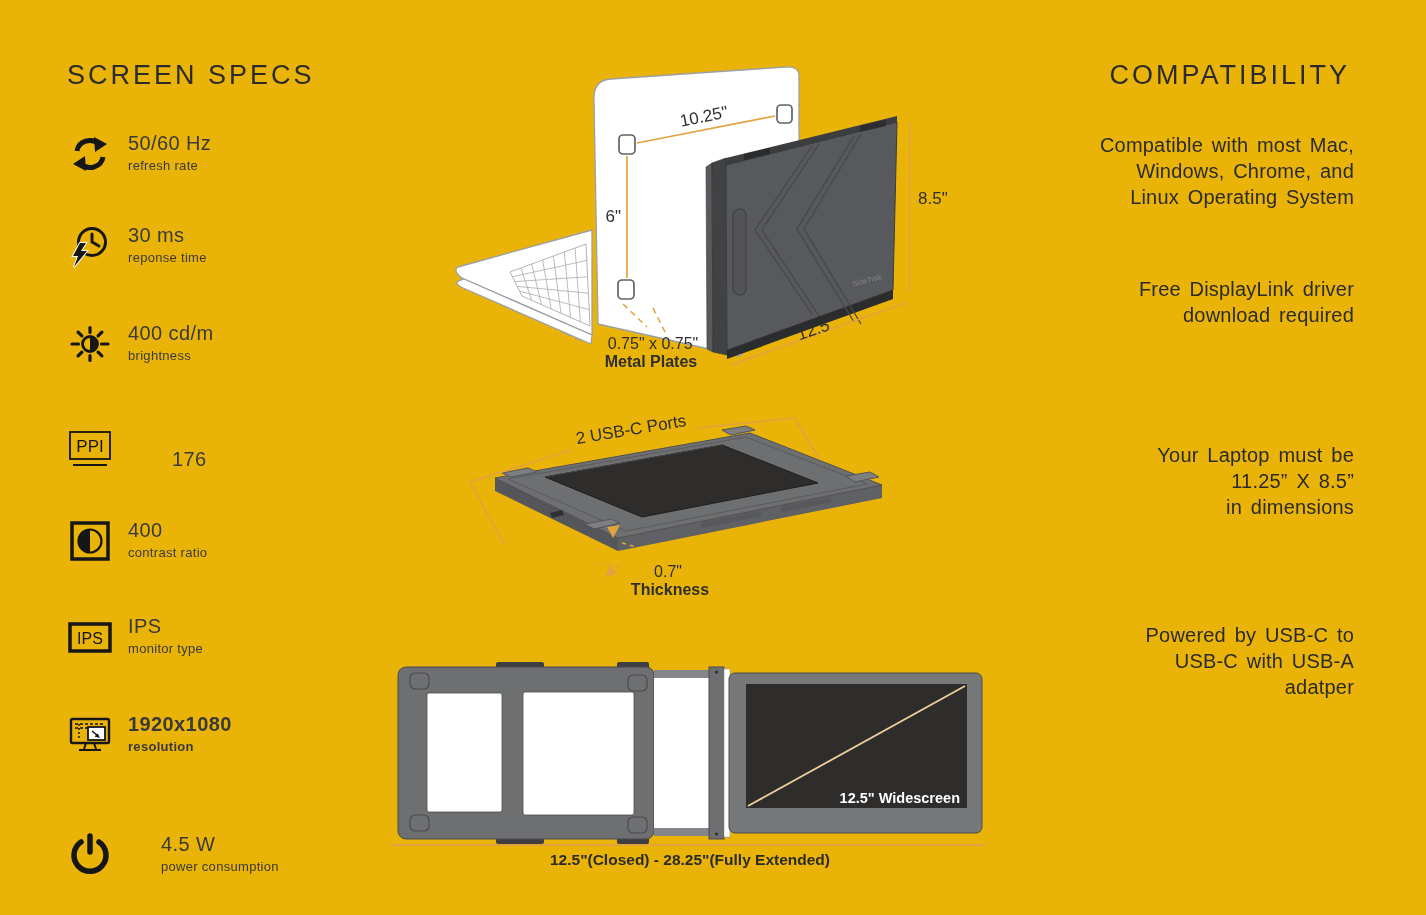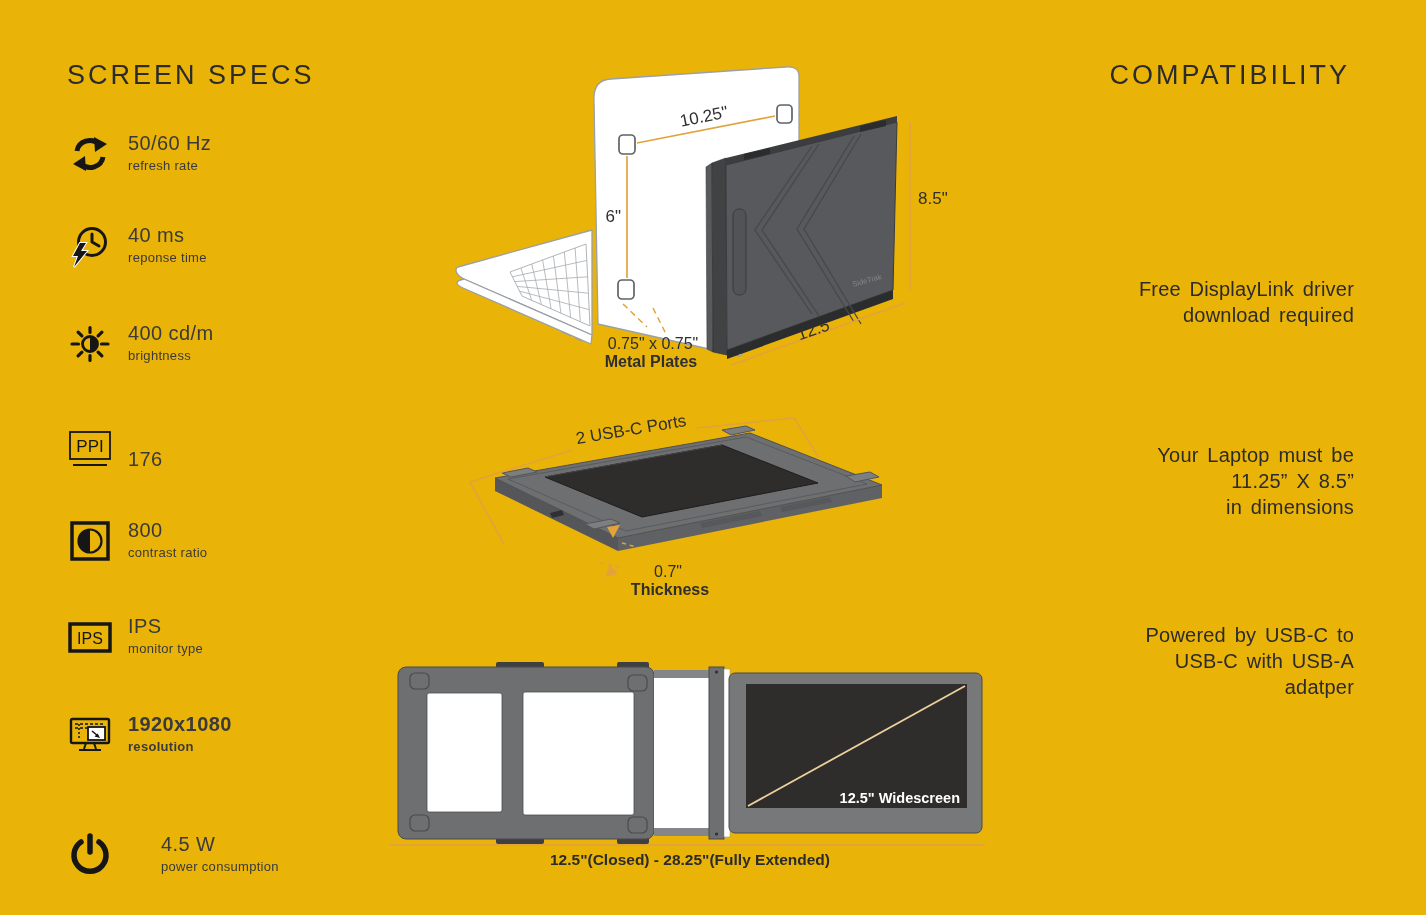--- a/index.html
+++ b/index.html
@@ -46,21 +46,21 @@
 
   <div class="spec-row" style="top:223px;">
     <div class="spec-icon">
       <svg width="46" height="46" viewBox="0 0 46 46">
         <circle cx="25" cy="19" r="13.5" stroke="#161616" stroke-width="3" fill="none"></circle>
         <path d="M 25,11 L 25,19 L 32,23" stroke="#161616" stroke-width="3" fill="none" stroke-linecap="round" stroke-linejoin="round"></path>
         <polygon points="13,20 6,33 11,33 7,44 20,28 14,28 19,20" fill="#161616" stroke="#ffffff" stroke-width="2" paint-order="stroke"></polygon>
       </svg>
     </div>
     <div class="spec-text">
-      <div class="spec-value">40 ms</div>
+      <div class="spec-value">30 ms</div>
       <div class="spec-label">reponse time</div>
     </div>
   </div>
 
   <div class="spec-row" style="top:321px;">
     <div class="spec-icon">
       <svg width="46" height="46" viewBox="0 0 46 46">
         <circle cx="23" cy="23" r="7.5" stroke="#161616" stroke-width="2.8" fill="none"></circle>
         <path d="M 23,15.5 A 7.5,7.5 0 0 1 23,30.5 Z" fill="#161616"></path>
         <g stroke="#161616" stroke-width="3.2" stroke-linecap="round">
@@ -74,21 +74,21 @@
             <line x1="14.9" y1="31.1" x2="11.1" y2="34.9"></line>
         </g>
       </svg>
     </div>
     <div class="spec-text">
       <div class="spec-value">400 cd/m</div>
       <div class="spec-label">brightness</div>
     </div>
   </div>
 
-  <div class="spec-row" style="top:425px;">
+  <div class="spec-row" style="top:425px;gap:44px;">
     <div class="spec-icon">
       <svg width="46" height="46" viewBox="0 0 46 46">
         <rect x="3" y="7" width="40" height="27" stroke="#161616" stroke-width="1.8" fill="none"></rect>
         <text x="23" y="27" text-anchor="middle" font-size="17" fill="#161616" font-family="Liberation Sans,sans-serif">PPI</text>
         <line x1="6" y1="40" x2="40" y2="40" stroke="#161616" stroke-width="2"></line>
       </svg>
     </div>
     <div class="spec-text">
       <div class="spec-value" style="margin-top:6px;">176</div>
       <div class="spec-label"></div>
@@ -97,21 +97,21 @@
 
   <div class="spec-row" style="top:518px;">
     <div class="spec-icon">
       <svg width="46" height="46" viewBox="0 0 46 46">
         <rect x="5" y="5" width="36" height="36" stroke="#161616" stroke-width="3.5" fill="none"></rect>
         <circle cx="23" cy="23" r="11.5" stroke="#161616" stroke-width="2.2" fill="none"></circle>
         <path d="M 23,11.5 A 11.5,11.5 0 0 0 23,34.5 Z" fill="#161616"></path>
       </svg>
     </div>
     <div class="spec-text">
-      <div class="spec-value">800</div>
+      <div class="spec-value">400</div>
       <div class="spec-label">contrast ratio</div>
     </div>
   </div>
 
   <div class="spec-row" style="top:614px;">
     <div class="spec-icon">
       <svg width="46" height="46" viewBox="0 0 46 46">
         <rect x="3" y="10" width="40" height="27" stroke="#161616" stroke-width="3.5" fill="none"></rect>
         <text x="23" y="30" text-anchor="middle" font-size="16" fill="#161616" font-family="Liberation Sans,sans-serif">IPS</text>
       </svg>
@@ -155,20 +155,23 @@
       </svg>
     </div>
     <div class="spec-text">
       <div class="spec-value">4.5 W</div>
       <div class="spec-label">power consumption</div>
     </div>
   </div>
 
   <div class="col-title" style="right:76px;top:60px;">COMPATIBILITY</div>
 
+  <div class="note" style="top:132px;">Compatible with most Mac,
+Windows, Chrome, and
+Linux Operating System</div>
   <div class="note" style="top:276px;">Free DisplayLink driver
 download required</div>
   <div class="note" style="top:442px;">Your Laptop must be
 11.25” X 8.5”
 in dimensions</div>
   <div class="note" style="top:622px;">Powered by USB-C to
 USB-C with USB-A
 adatper</div>
 
   <div class="dia" style="left:440px;top:58px;width:520px;height:335px;">

